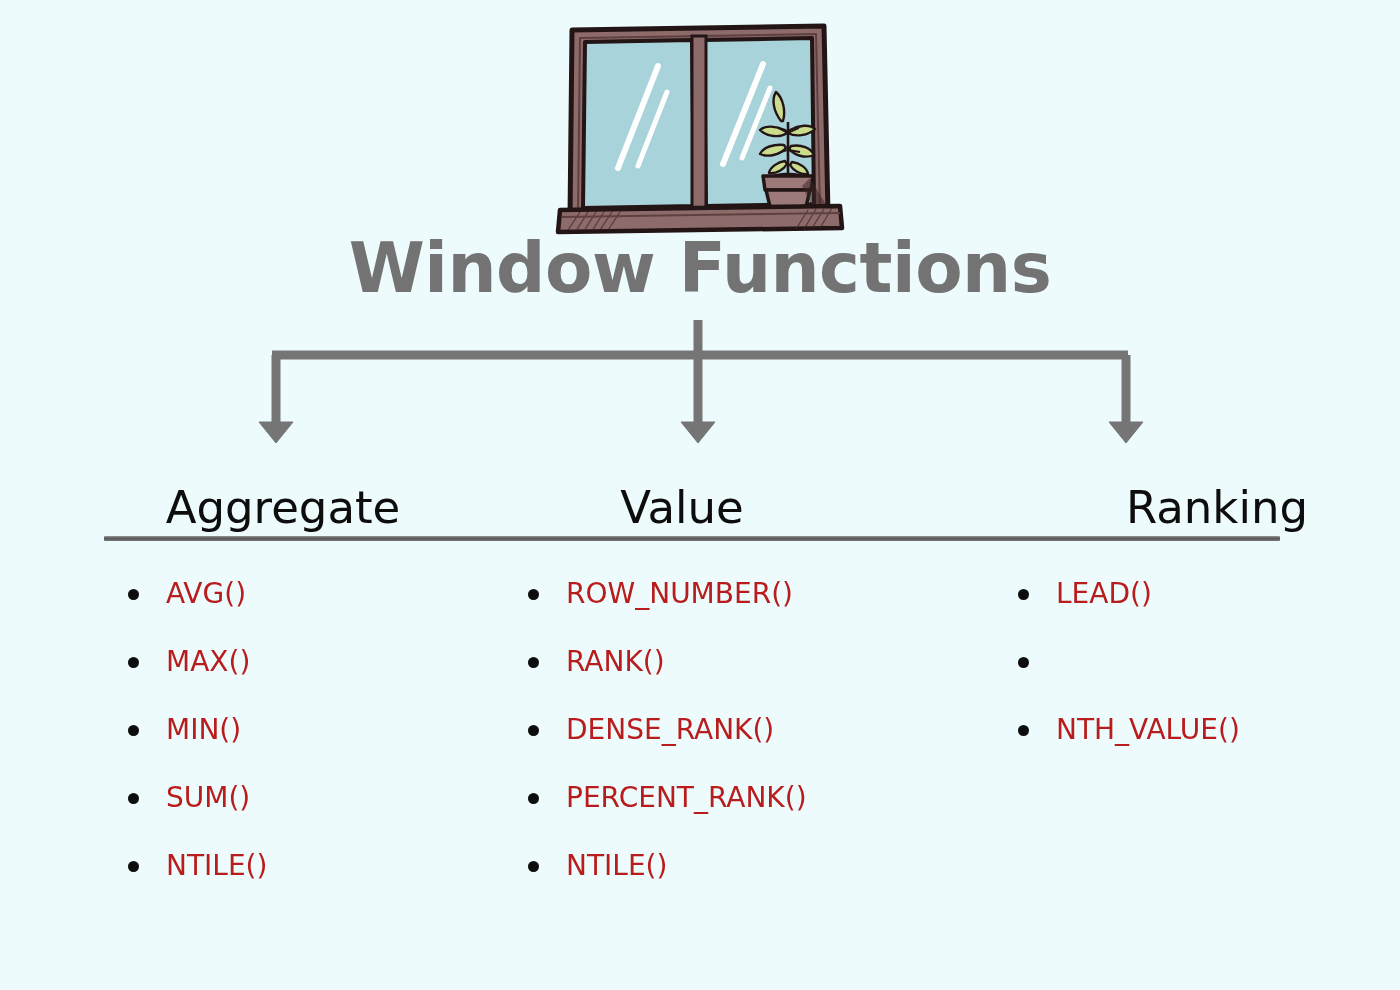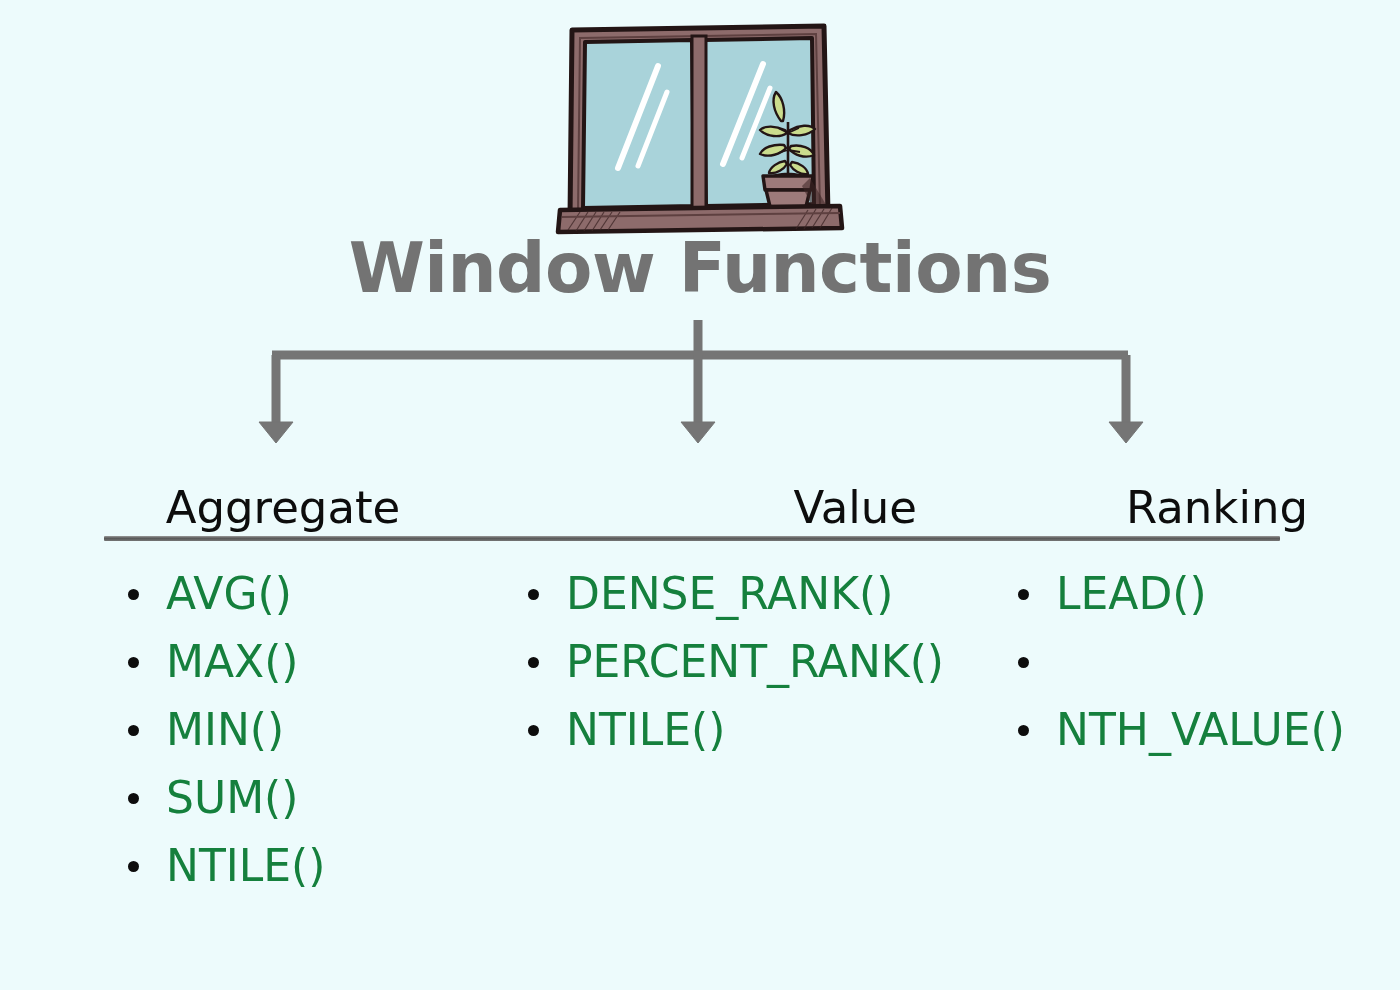--- a/index.html
+++ b/index.html
@@ -63,21 +63,21 @@
     top: 0;
     font-family: "DejaVu Sans", sans-serif;
     font-size: 45px;
     font-weight: 400;
     color: #0d0d0d;
     line-height: 62px;
     white-space: nowrap;
     margin-top: 22px;
   }
   #head-aggregate { left: 0; width: 566px; text-align: center; }
-  #head-value     { left: 481px; width: 436px; text-align: right; }
+  #head-value     { left: 464px; width: 436px; text-align: center; }
   #head-ranking   { left: 982px; width: 470px; text-align: center; }
 
   #divider {
     position: absolute;
     left: 104px;
     top: 81px;
     width: 1176px;
     height: 5px;
     background: linear-gradient(to bottom, #9a9a9a 0%, #585858 45%, #757575 100%);
     border-radius: 1px;
@@ -93,23 +93,23 @@
   #list-aggregate { left: 128px; }
   #list-value     { left: 528px; }
   #list-ranking   { left: 1018px; }
 
   .fn-item {
     position: relative;
     height: 68px;
     line-height: 68px;
     padding-left: 38px;
     font-family: "DejaVu Sans", sans-serif;
-    font-size: 44px;
+    font-size: 28px;
     font-weight: 400;
-    color: #15803d;
+    color: #b91c1c;
     white-space: nowrap;
   }
   .fn-item .bullet {
     position: absolute;
     left: 0;
     top: 29px;
     width: 11px;
     height: 11px;
     border-radius: 50%;
     background: #0d0d0d;
@@ -235,20 +235,28 @@
     </li>
     <li class="fn-item">
       <span class="bullet"></span>
       <span>NTILE()</span>
     </li>
   </ul>
 
   <ul class="fn-list" id="list-value">
     <li class="fn-item">
       <span class="bullet"></span>
+      <span>ROW_NUMBER()</span>
+    </li>
+    <li class="fn-item">
+      <span class="bullet"></span>
+      <span>RANK()</span>
+    </li>
+    <li class="fn-item">
+      <span class="bullet"></span>
       <span>DENSE_RANK()</span>
     </li>
     <li class="fn-item">
       <span class="bullet"></span>
       <span>PERCENT_RANK()</span>
     </li>
     <li class="fn-item">
       <span class="bullet"></span>
       <span>NTILE()</span>
     </li>

